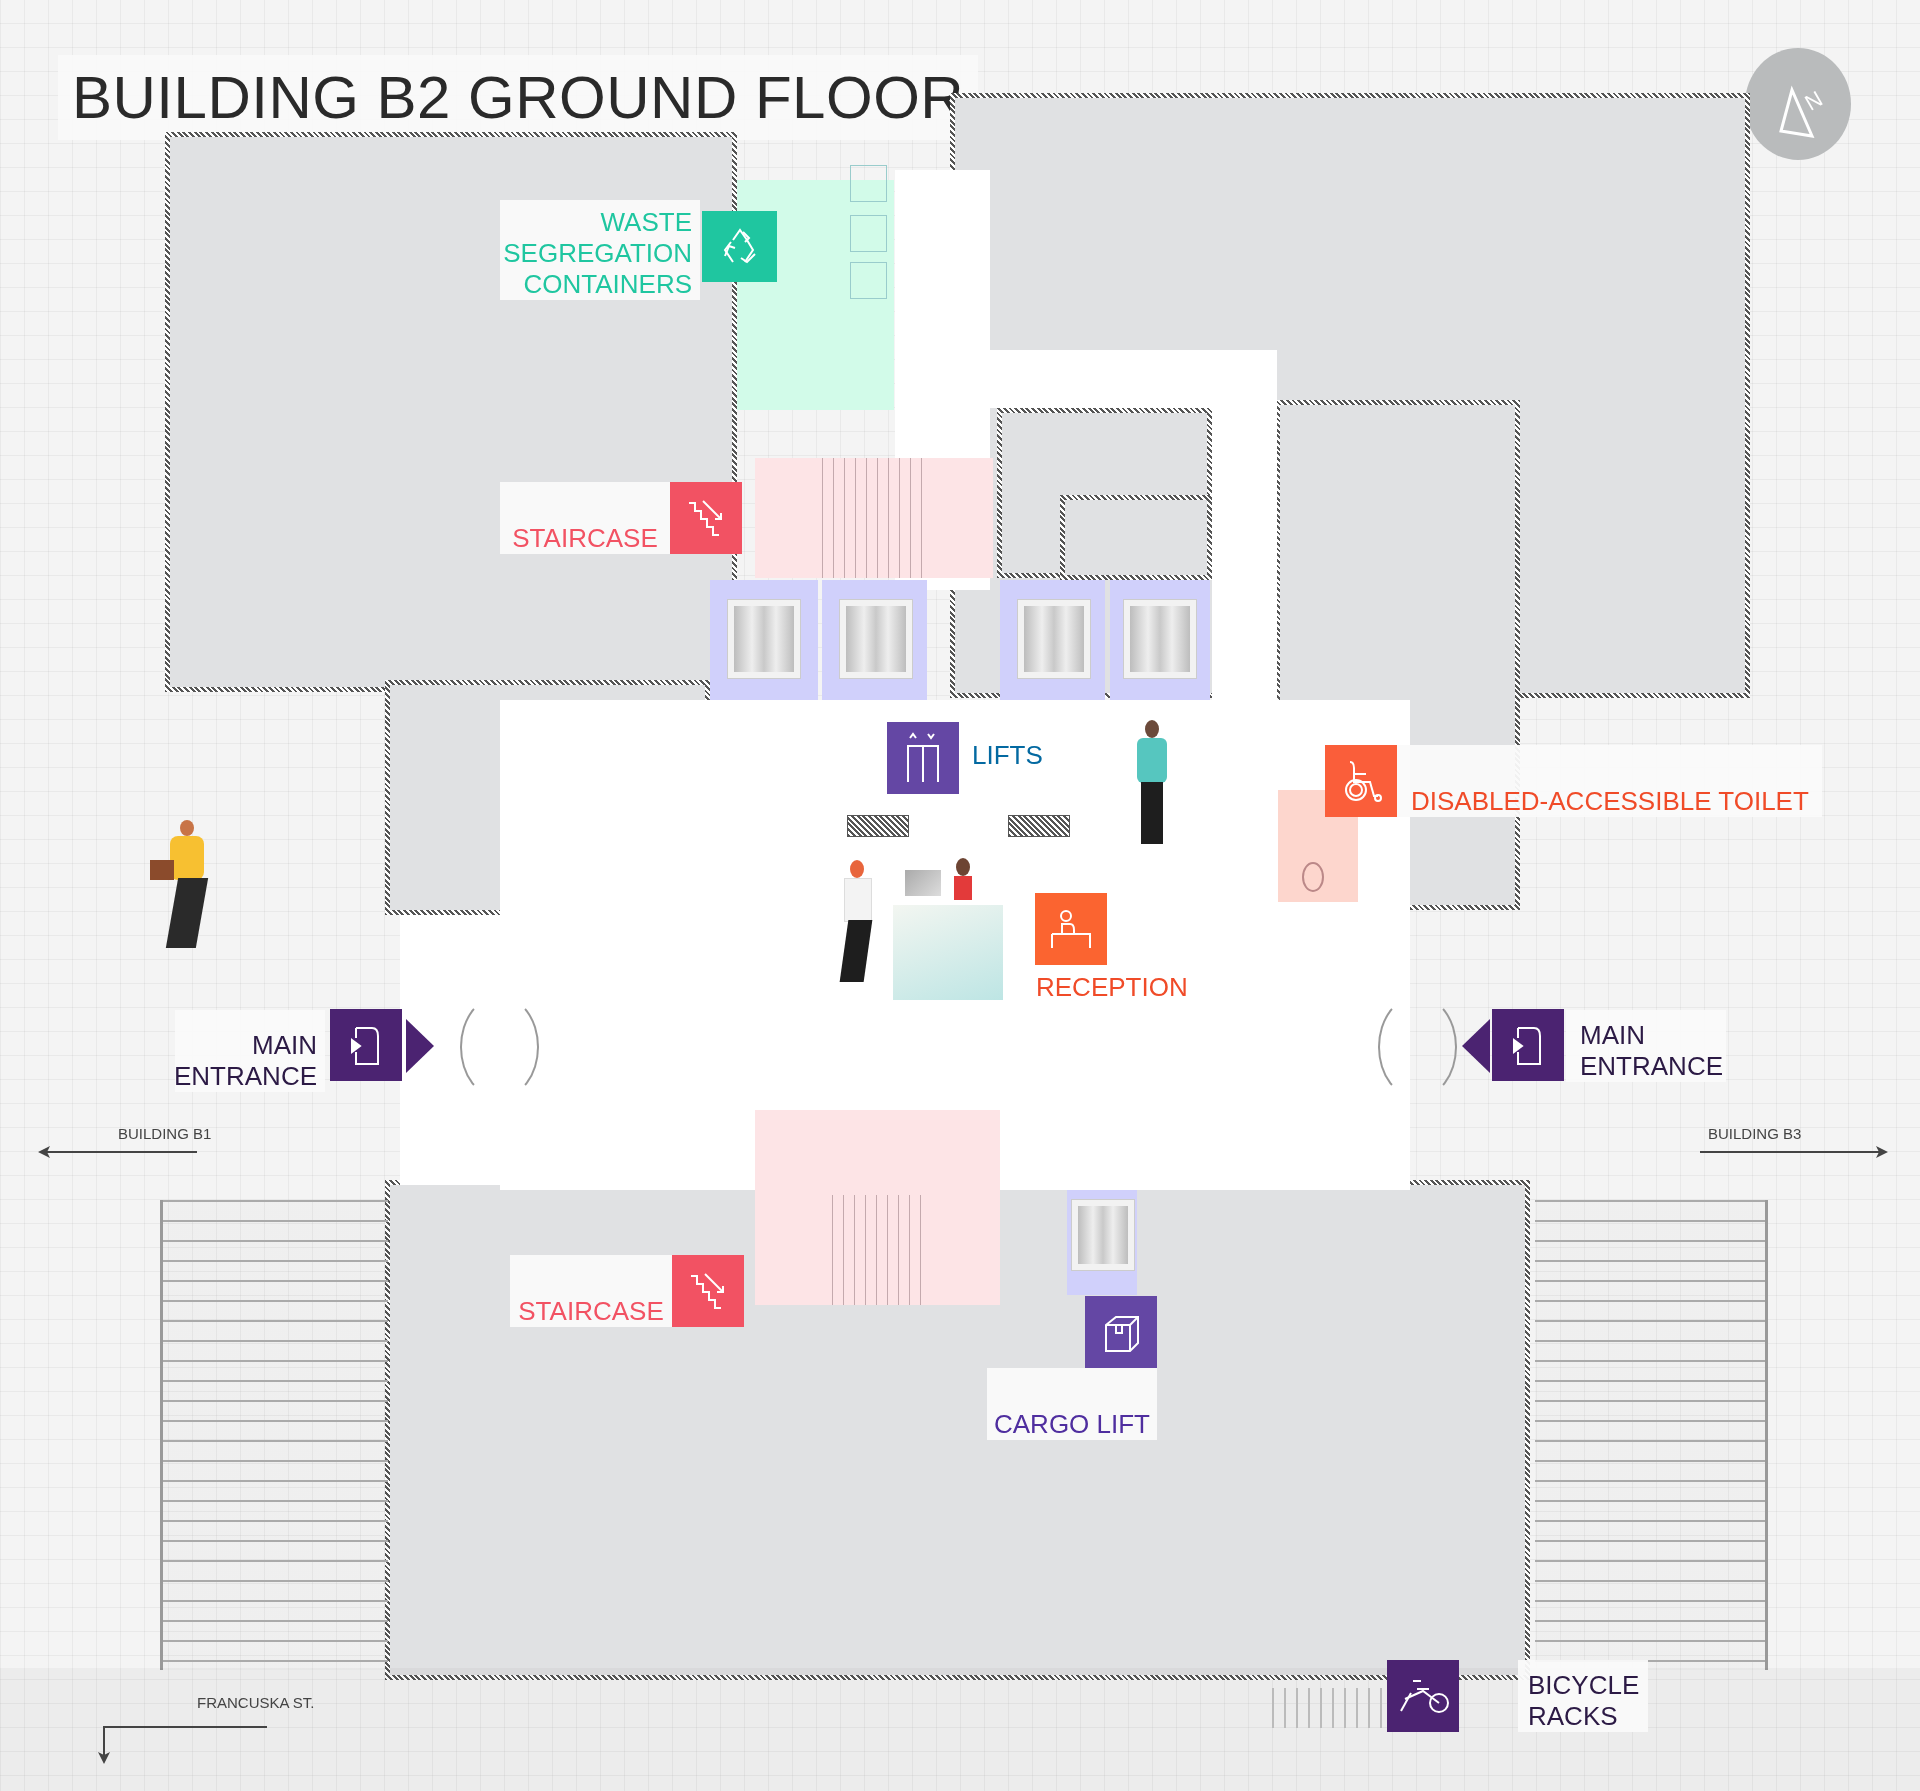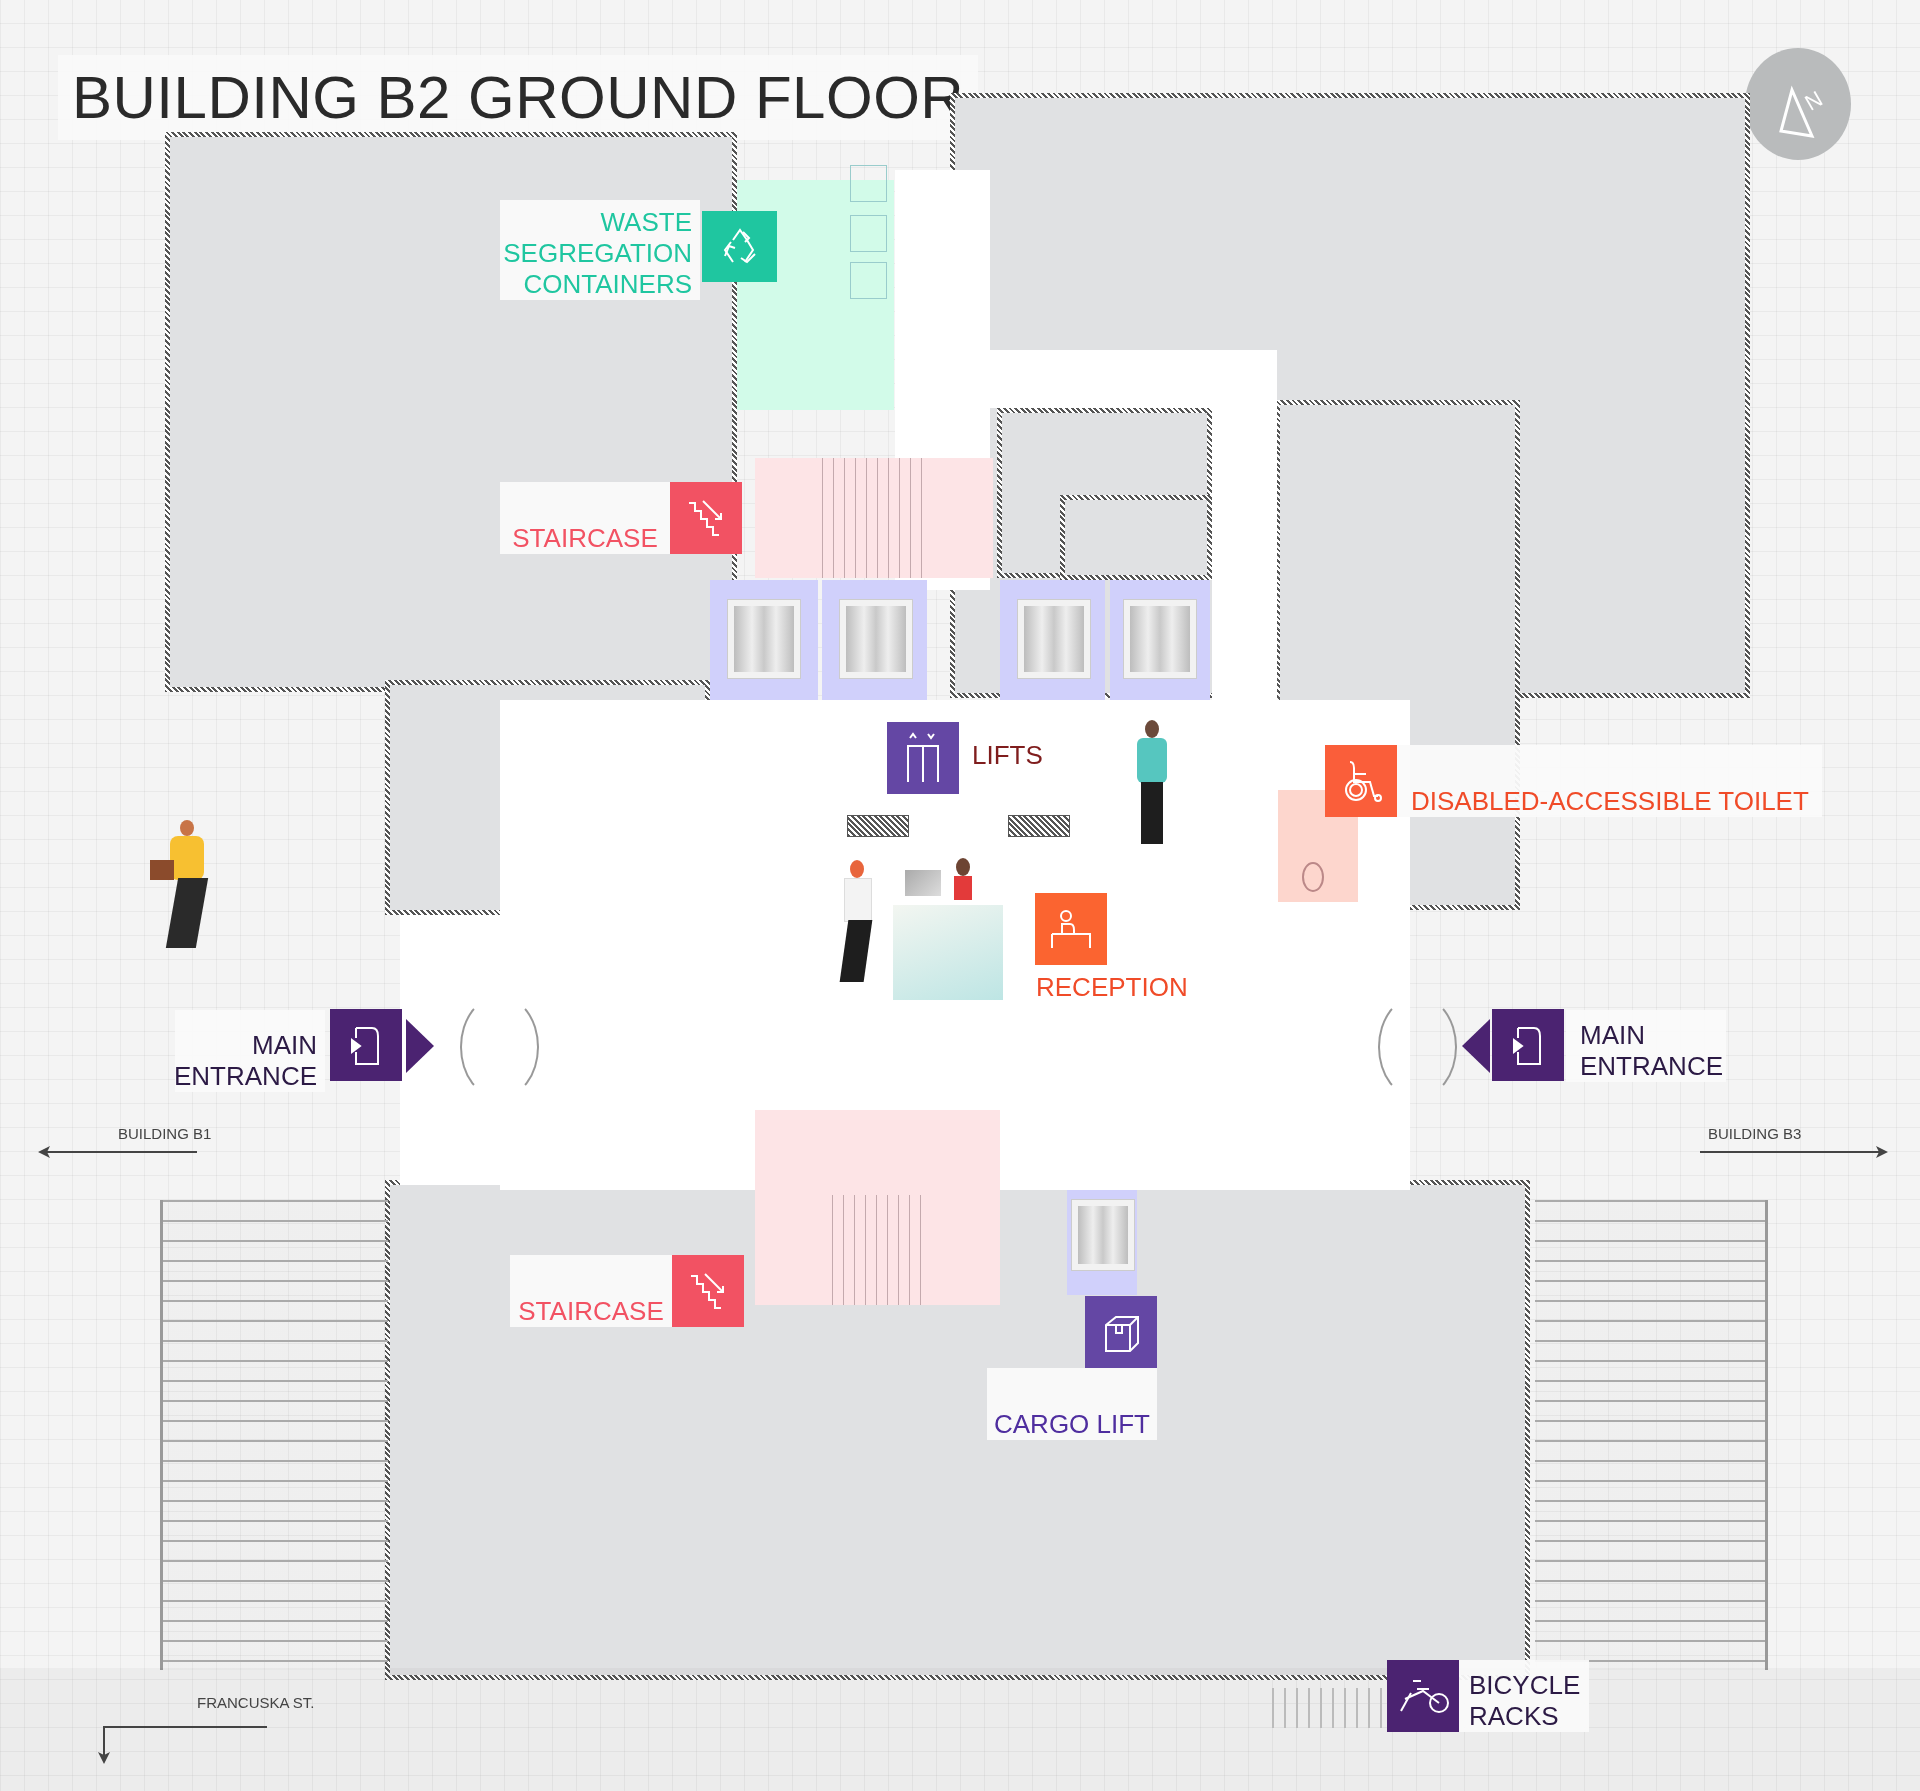--- a/index.html
+++ b/index.html
@@ -121,21 +121,21 @@
 </div>
 
 <div class="icon-box" style="left:887px;top:722px;width:72px;height:72px;background:#6447a4;">
   <svg width="46" height="56" viewBox="0 0 46 56" fill="none" stroke="#fff" stroke-width="2">
     <path d="M10 8 L13 4 L16 8"></path>
       <path d="M28 4 L31 8 L34 4"></path>
       <path d="M8 52 V16 H38 V52"></path>
       <path d="M23 16 V52"></path>
   </svg>
 </div>
-<div class="abs label-text" style="left:972px;top:740px;color:#7f1d1d;">LIFTS</div>
+<div class="abs label-text" style="left:972px;top:740px;color:#0369a1;">LIFTS</div>
 
 <div class="icon-box" style="left:1325px;top:745px;width:72px;height:72px;background:#fa5e3a;">
   <svg width="50" height="50" viewBox="0 0 50 50" fill="none" stroke="#fff" stroke-width="2">
     <path d="M14 6 Q18 6 18 12 V26 H34 L38 40 H42"></path>
       <path d="M18 18 H30"></path>
       <circle cx="20" cy="34" r="10"></circle>
       <circle cx="20" cy="34" r="6"></circle>
       <circle cx="42" cy="42" r="3"></circle>
   </svg>
 </div>
@@ -212,21 +212,21 @@
 
 <div class="icon-box" style="left:1387px;top:1660px;width:72px;height:72px;background:#4b2371;">
   <svg width="56" height="46" viewBox="0 0 56 46" fill="none" stroke="#fff" stroke-width="2">
     <path d="M18 8 H26"></path>
       <circle cx="44" cy="30" r="9"></circle>
       <path d="M10 26 L28 18 L44 30"></path>
       <path d="M22 16 L34 16"></path>
       <path d="M6 38 L16 20"></path>
   </svg>
 </div>
-<div class="label-box" style="left:1459px;top:1660px;width:130px;height:72px;padding-left:10px;box-sizing:border-box;">
+<div class="label-box" style="left:1518px;top:1660px;width:130px;height:72px;padding-left:10px;box-sizing:border-box;">
   <div class="label-text" style="color:#2c1a45;">
     <div>BICYCLE</div>
     <div>RACKS</div>
   </div>
 </div>
 <div class="abs" style="left:1272px;top:1688px;width:112px;height:40px;background:repeating-linear-gradient(90deg,#bbb 0 2px,transparent 2px 12px);"></div>
 
 <div class="abs small-text" style="left:118px;top:1125px;">BUILDING B1</div>
 <div class="arrow-line" style="left:42px;top:1151px;width:155px;"></div>
 <svg class="abs" style="left:38px;top:1145px;" width="14" height="14" viewBox="0 0 14 14">

